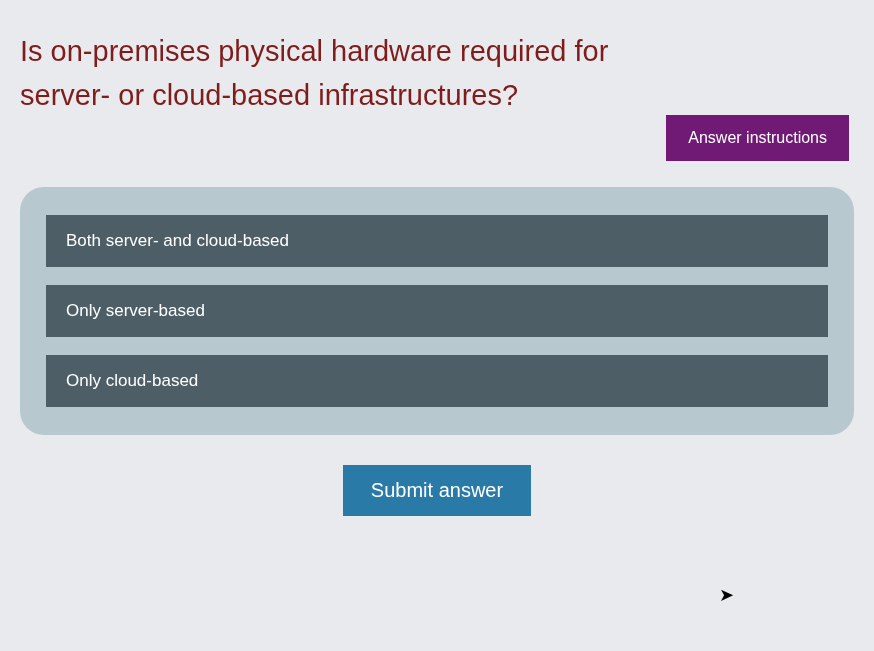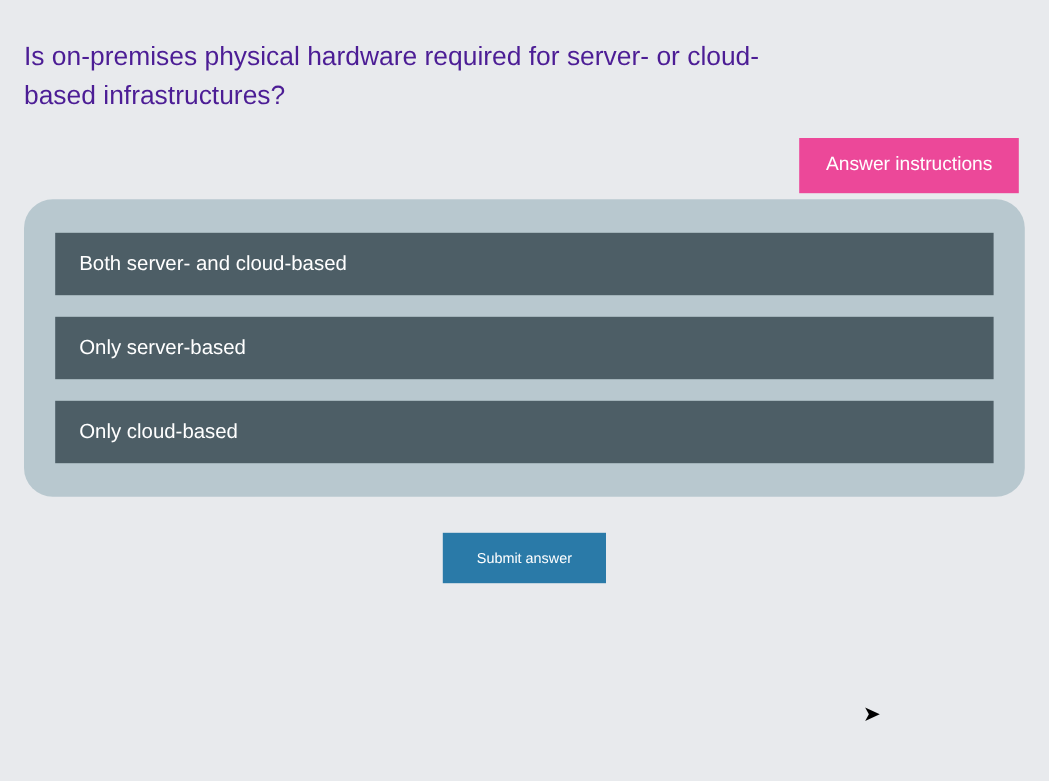--- a/index.html
+++ b/index.html
@@ -12,30 +12,30 @@
       background: #e8eaed;
       width: 874px;
       height: 651px;
       padding: 30px 20px;
       position: relative;
     }
     .question-area {
       margin-bottom: 20px;
     }
     .question-text {
-      font-size: 22px;
-      color: #4c1d95;
+      font-size: 29px;
+      color: #7f1d1d;
       line-height: 1.5;
       max-width: 650px;
     }
     .instructions-btn {
       position: absolute;
       top: 115px;
       right: 25px;
-      background: #ec4899;
+      background: #701a75;
       color: #ffffff;
       border: none;
       padding: 14px 22px;
       font-size: 16px;
       cursor: pointer;
     }
     .options-panel {
       background: #b8c8cf;
       border-radius: 24px;
       padding: 28px 26px;
@@ -57,21 +57,21 @@
     .submit-area {
       display: flex;
       justify-content: center;
       margin-top: 30px;
     }
     .submit-btn {
       background: #2a7aa8;
       color: #ffffff;
       border: none;
       padding: 14px 28px;
-      font-size: 12px;
+      font-size: 20px;
       cursor: pointer;
     }
     .cursor {
       position: absolute;
       bottom: 45px;
       right: 140px;
       font-size: 18px;
       color: #000;
       pointer-events: none;
     }

